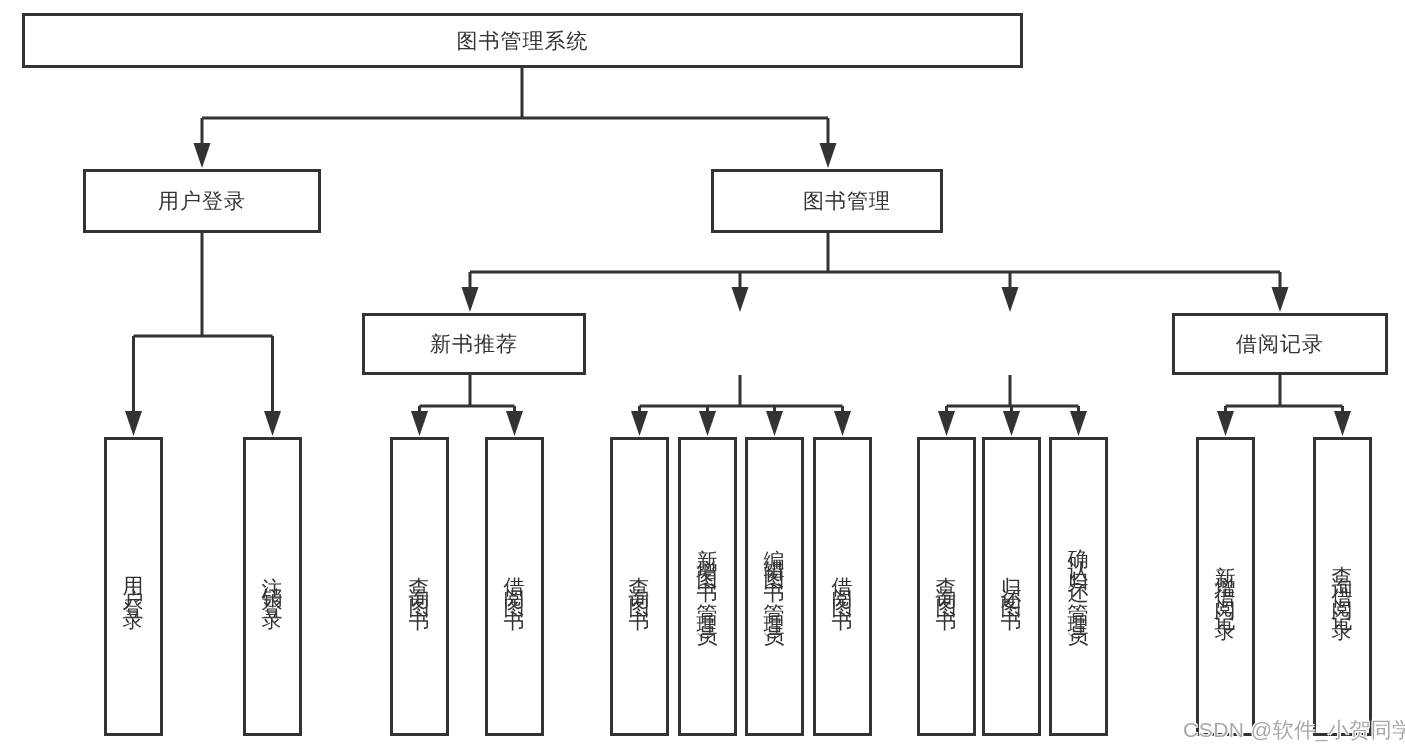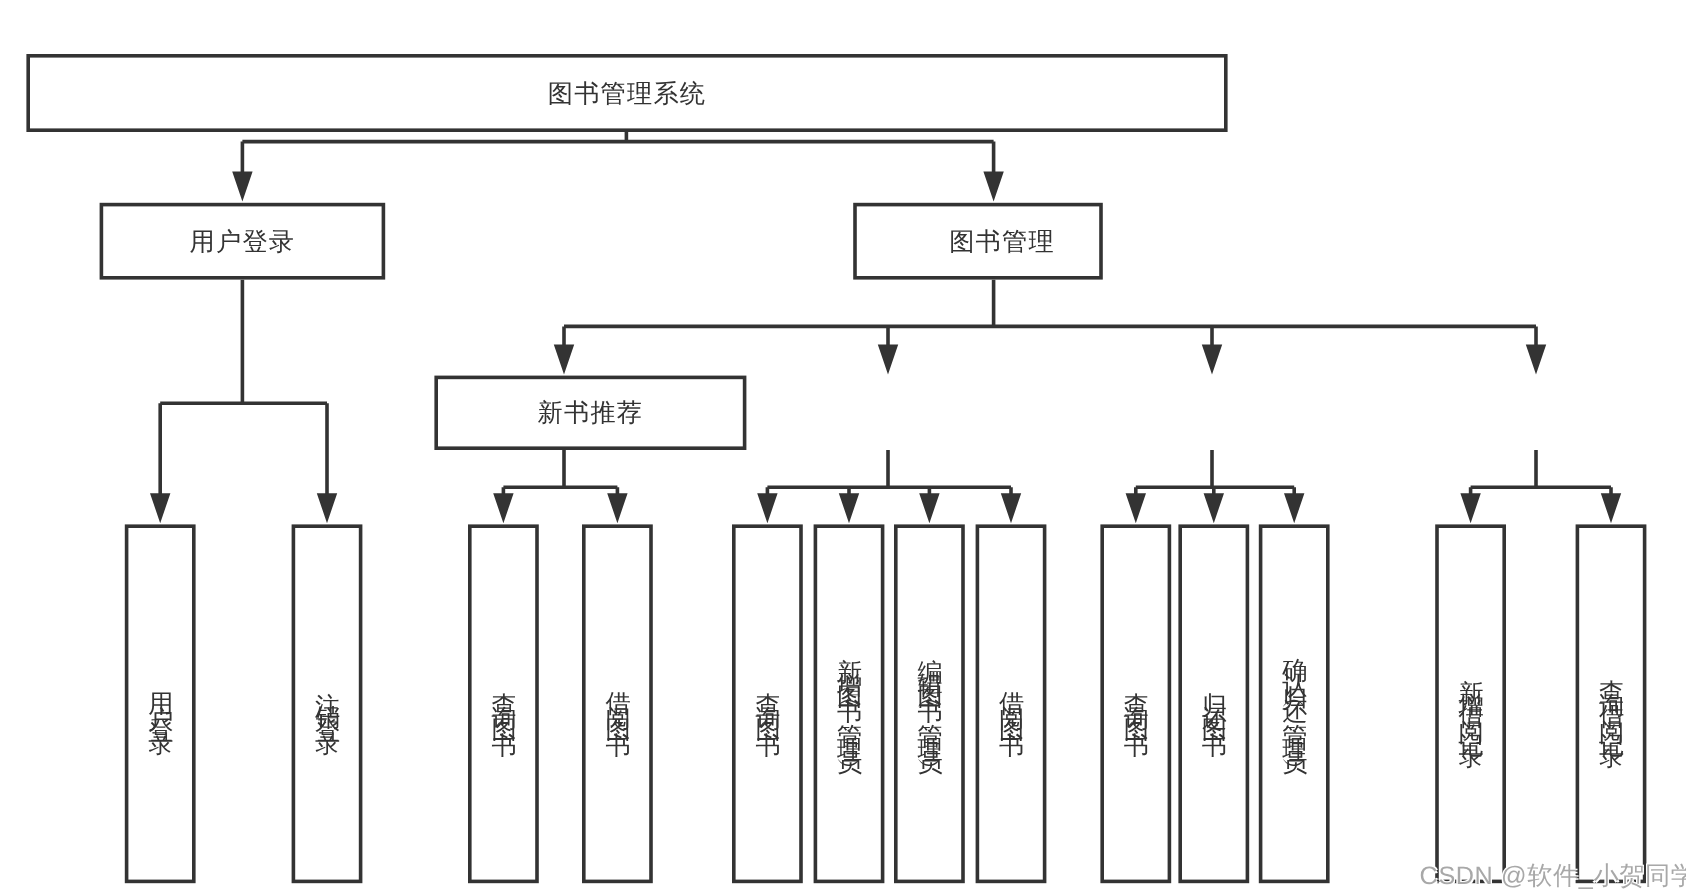--- a/index.html
+++ b/index.html
@@ -116,33 +116,36 @@
       M699 411 L716 411 L707.5 436 Z
       M766 411 L783 411 L774.5 436 Z
       M834 411 L851 411 L842.5 436 Z
       M938 411 L955 411 L946.5 436 Z
       M1003 411 L1020 411 L1011.5 436 Z
       M1070 411 L1087 411 L1078.5 436 Z
       M1217 411 L1234 411 L1225.5 436 Z
       M1334 411 L1351 411 L1342.5 436 Z"></path>
   </svg>
 
-  <div class="node" style="left:22px; top:13px; width:1001px; height:65px;margin-top:32px;">
+  <div class="node" style="left:22px; top:13px; width:1001px; height:55px;">
     <span class="hlabel">图书管理系统</span>
   </div>
 
   <div class="node" style="left:83px; top:169px; width:238px; height:64px;">
     <span class="hlabel">用户登录</span>
   </div>
-  <div class="node" style="left:711px; top:169px; width:208px; height:64px;padding-left:40px;">
+  <div class="node" style="left:711px; top:169px; width:232px; height:64px;padding-left:40px;">
     <span class="hlabel">图书管理</span>
   </div>
 
-  <div class="node" style="left:362px; top:313px; width:260px; height:62px;">
+  <div class="node" style="left:362px; top:313px; width:224px; height:62px;">
     <span class="hlabel">新书推荐</span>
+  </div>
+  <div class="node" style="left:1172px; top:313px; width:216px; height:62px;">
+    <span class="hlabel">借阅记录</span>
   </div>
 
   <div class="node leaf" style="left:104px; top:437px; width:59px; height:299px;">
     <span class="vtext">用户登录</span>
   </div>
   <div class="node leaf" style="left:243px; top:437px; width:59px; height:299px;">
     <span class="vtext">注销登录</span>
   </div>
 
   <div class="node leaf" style="left:390px; top:437px; width:59px; height:299px;">

